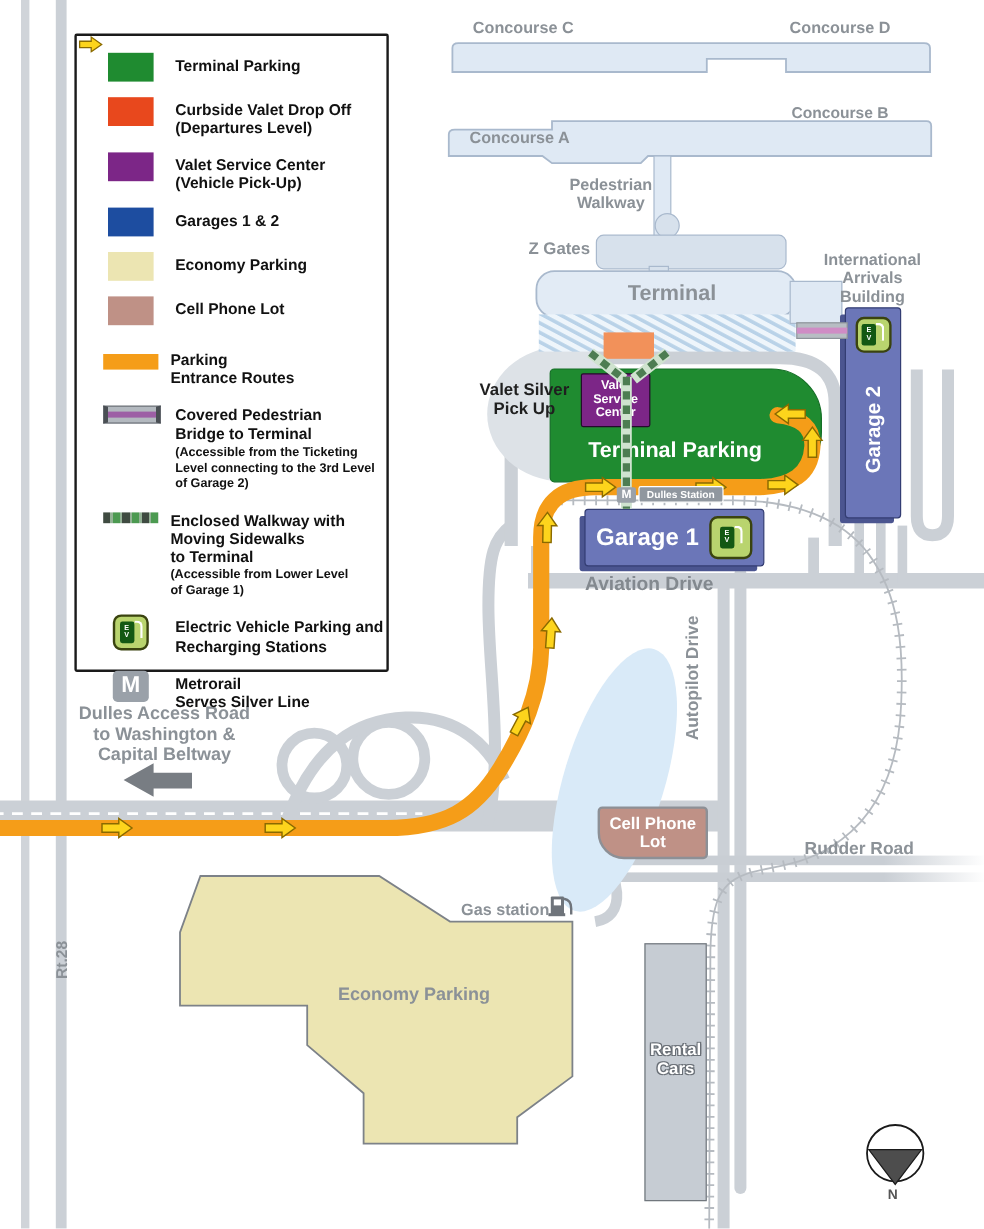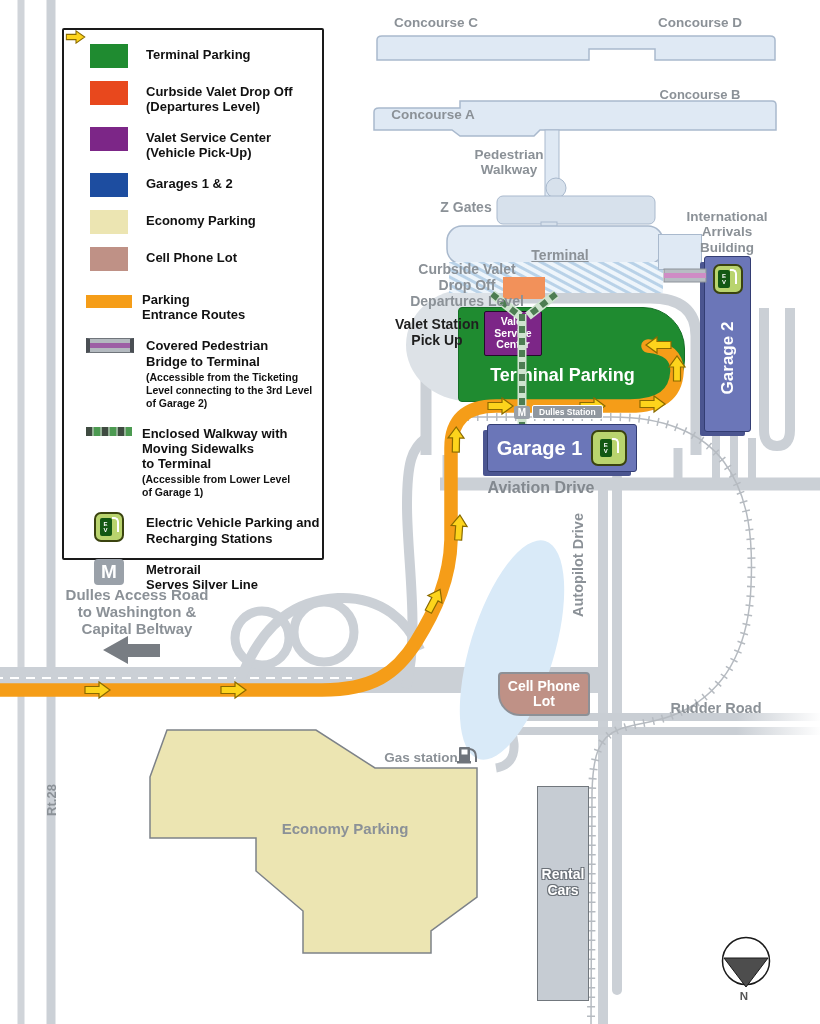--- a/index.html
+++ b/index.html
@@ -227,28 +227,25 @@
   </svg>
 
   <div class="labels">
     <div class="mlabel" style="left:436px;top:23px;font-size:13.5px;">Concourse C</div>
     <div class="mlabel" style="left:700px;top:23px;font-size:13.5px;">Concourse D</div>
     <div class="mlabel" style="left:433px;top:95px;font-size:13.5px;margin-top:20px;">Concourse A</div>
     <div class="mlabel" style="left:700px;top:95px;font-size:13px;">Concourse B</div>
     <div class="mlabel" style="left:509px;top:162px;font-size:13.5px;">Pedestrian
 Walkway</div>
     <div class="mlabel" style="left:466px;top:208px;font-size:14px;">Z Gates</div>
-    <div class="mlabel" style="left:560px;top:256px;font-size:14px;text-decoration:underline;">Terminal</div>
+    <div class="mlabel" style="left:560px;top:244px;font-size:18px;">Terminal</div>
     <div class="mlabel" style="left:727px;top:232px;font-size:13.5px;">International
 Arrivals
 Building</div>
-    <div class="mlabel" style="left:467px;top:286px;font-size:14px;">Curbside Valet
-Drop Off
-Departures Level</div>
-    <div class="mlabel dark" style="left:437px;top:333px;font-size:14px;">Valet Station
+    <div class="mlabel dark" style="left:437px;top:333px;font-size:14px;">Valet Silver
 Pick Up</div>
     <div class="mlabel" style="left:541px;top:488px;font-size:16px;color:#83898f;">Aviation Drive</div>
     <div class="mlabel rot" style="left:578px;top:565px;font-size:14.5px;">Autopilot Drive</div>
     <div class="mlabel" style="left:716px;top:708px;font-size:14.5px;">Rudder Road</div>
     <div class="mlabel rot" style="left:52px;top:800px;font-size:13px;">Rt.28</div>
     <div class="mlabel" style="left:345px;top:829px;font-size:15px;">Economy Parking</div>
     <div class="mlabel" style="left:421px;top:758px;font-size:13.5px;">Gas station</div>
     <div class="mlabel" style="left:137px;top:612px;font-size:15px;">Dulles Access Road
 to Washington &amp;
 Capital Beltway</div>

